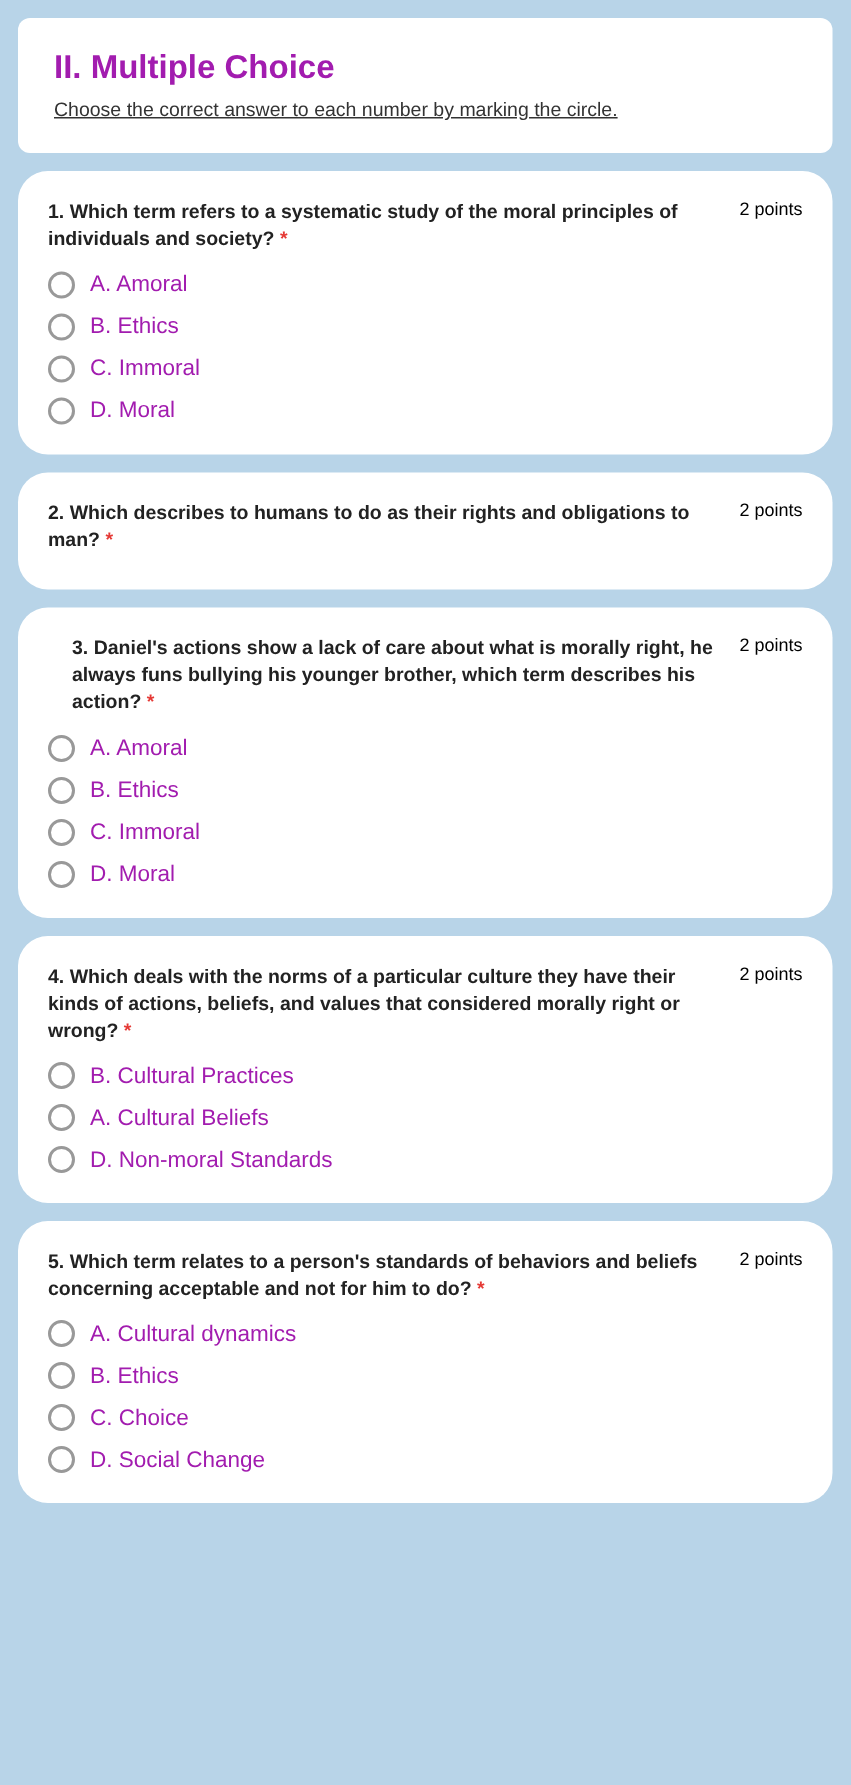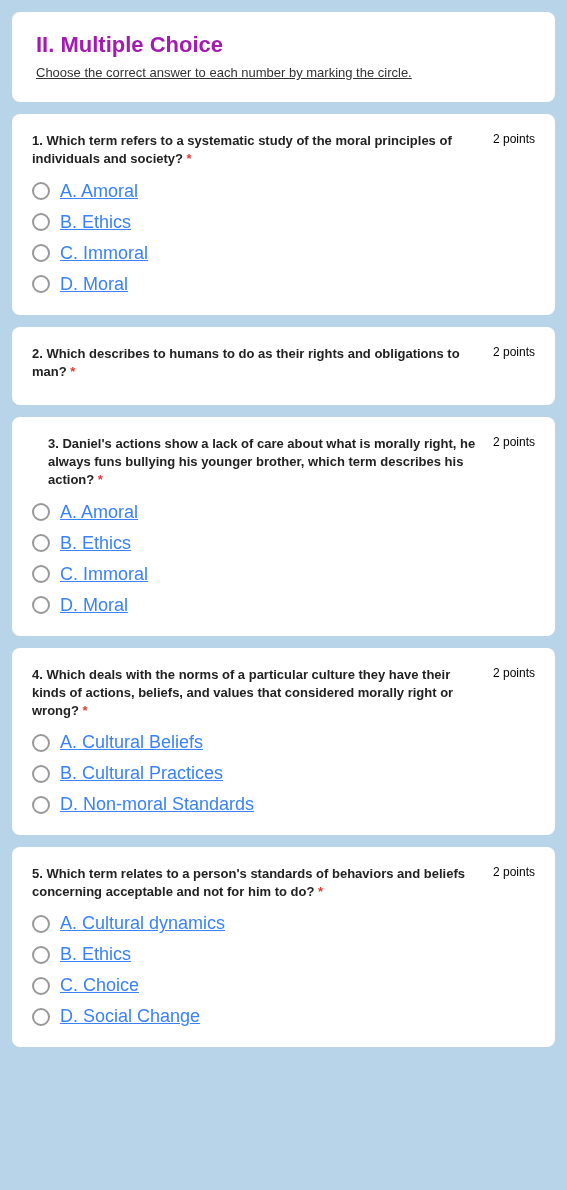--- a/index.html
+++ b/index.html
@@ -23,21 +23,21 @@
       margin-bottom: 6px;
     }
     .section-subtitle {
       font-size: 13px;
       color: #333;
       line-height: 1.4;
       text-decoration: underline;
     }
     .question-card {
       background: #fff;
-      border-radius: 8px;
+      border-radius: 20px;
       padding: 18px 20px 20px 20px;
       margin-bottom: 12px;
     }
     .question-header {
       display: flex;
       justify-content: space-between;
       align-items: flex-start;
       margin-bottom: 4px;
     }
     .question-text {
@@ -72,23 +72,22 @@
     .radio-circle {
       width: 18px;
       height: 18px;
       border-radius: 50%;
       border: 2px solid #999;
       background: #fff;
       flex-shrink: 0;
       display: inline-block;
     }
     .option-label {
-      font-size: 18px;
-      color: #3b82f6;
-      text-decoration: underline;
+      font-size: 15px;
+      color: #a21caf;
     }
   </style>
 </head>
 <body>
 
 <div class="section-header">
   <div class="section-title">II. Multiple Choice</div>
   <div class="section-subtitle">Choose the correct answer to each number by marking the circle.</div>
 </div>
 
@@ -156,25 +155,25 @@
     <div class="question-card">
       <div class="question-header">
         <div style="flex: 1 1 0%;">
           <div class="question-text">4. Which deals with the norms of a particular culture they have their kinds of actions, beliefs, and values that considered morally right or wrong?<span class="required"> *</span></div>
         </div>
         <div class="points">2 points</div>
       </div>
       <div class="options-list">
         <div class="option-item">
           <span class="radio-circle"></span>
+          <span class="option-label">B. Cultural Practices</span>
+        </div>
+        <div class="option-item">
+          <span class="radio-circle"></span>
           <span class="option-label">A. Cultural Beliefs</span>
-        </div>
-        <div class="option-item">
-          <span class="radio-circle"></span>
-          <span class="option-label">B. Cultural Practices</span>
         </div>
         <div class="option-item">
           <span class="radio-circle"></span>
           <span class="option-label">D. Non-moral Standards</span>
         </div>
       </div>
     </div>
     <div class="question-card">
       <div class="question-header">
         <div style="flex: 1 1 0%;">

